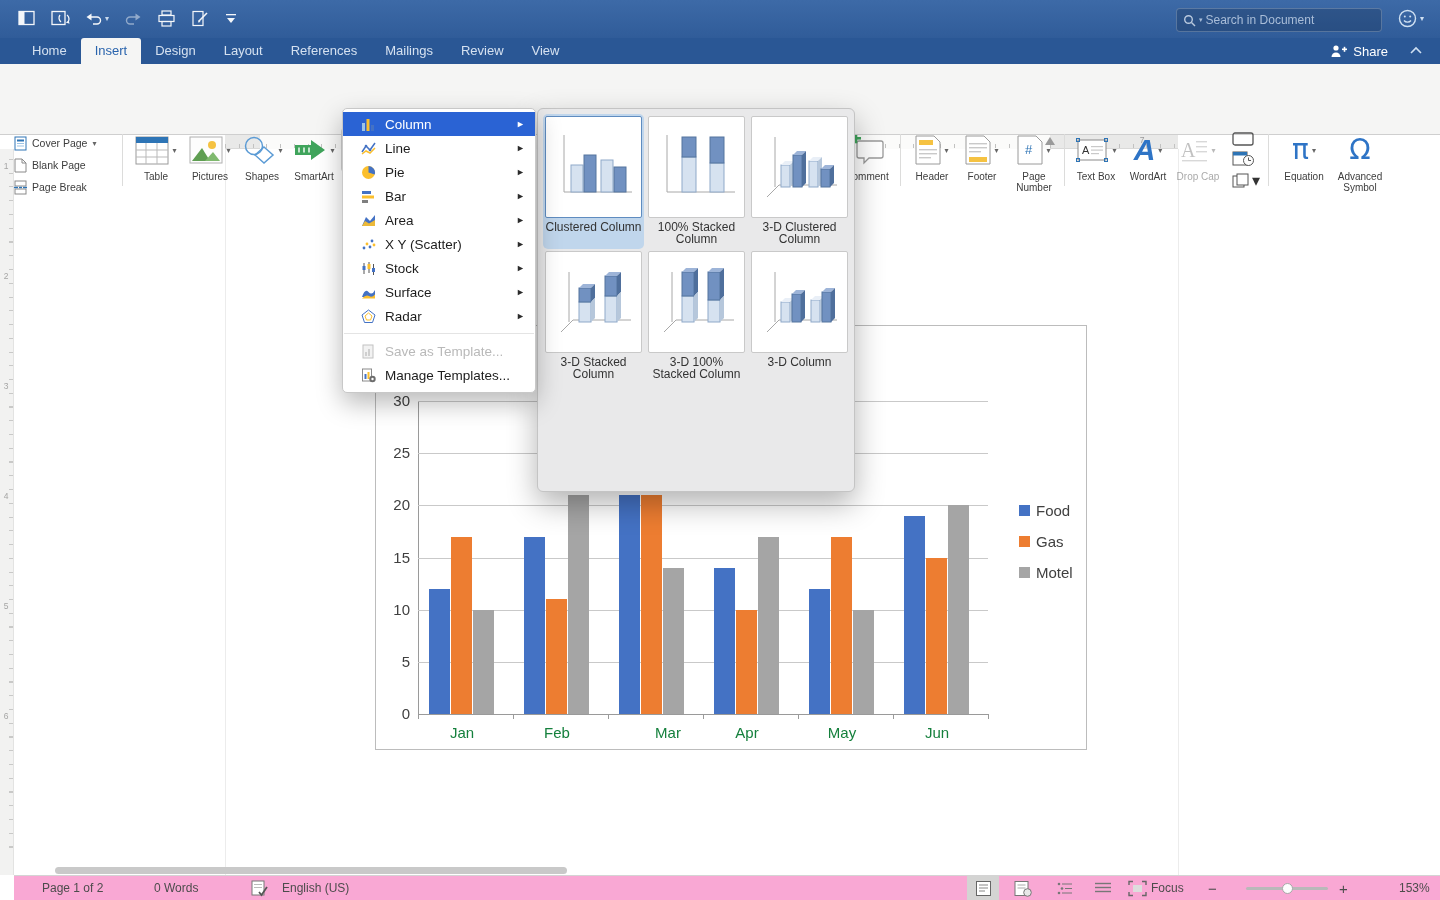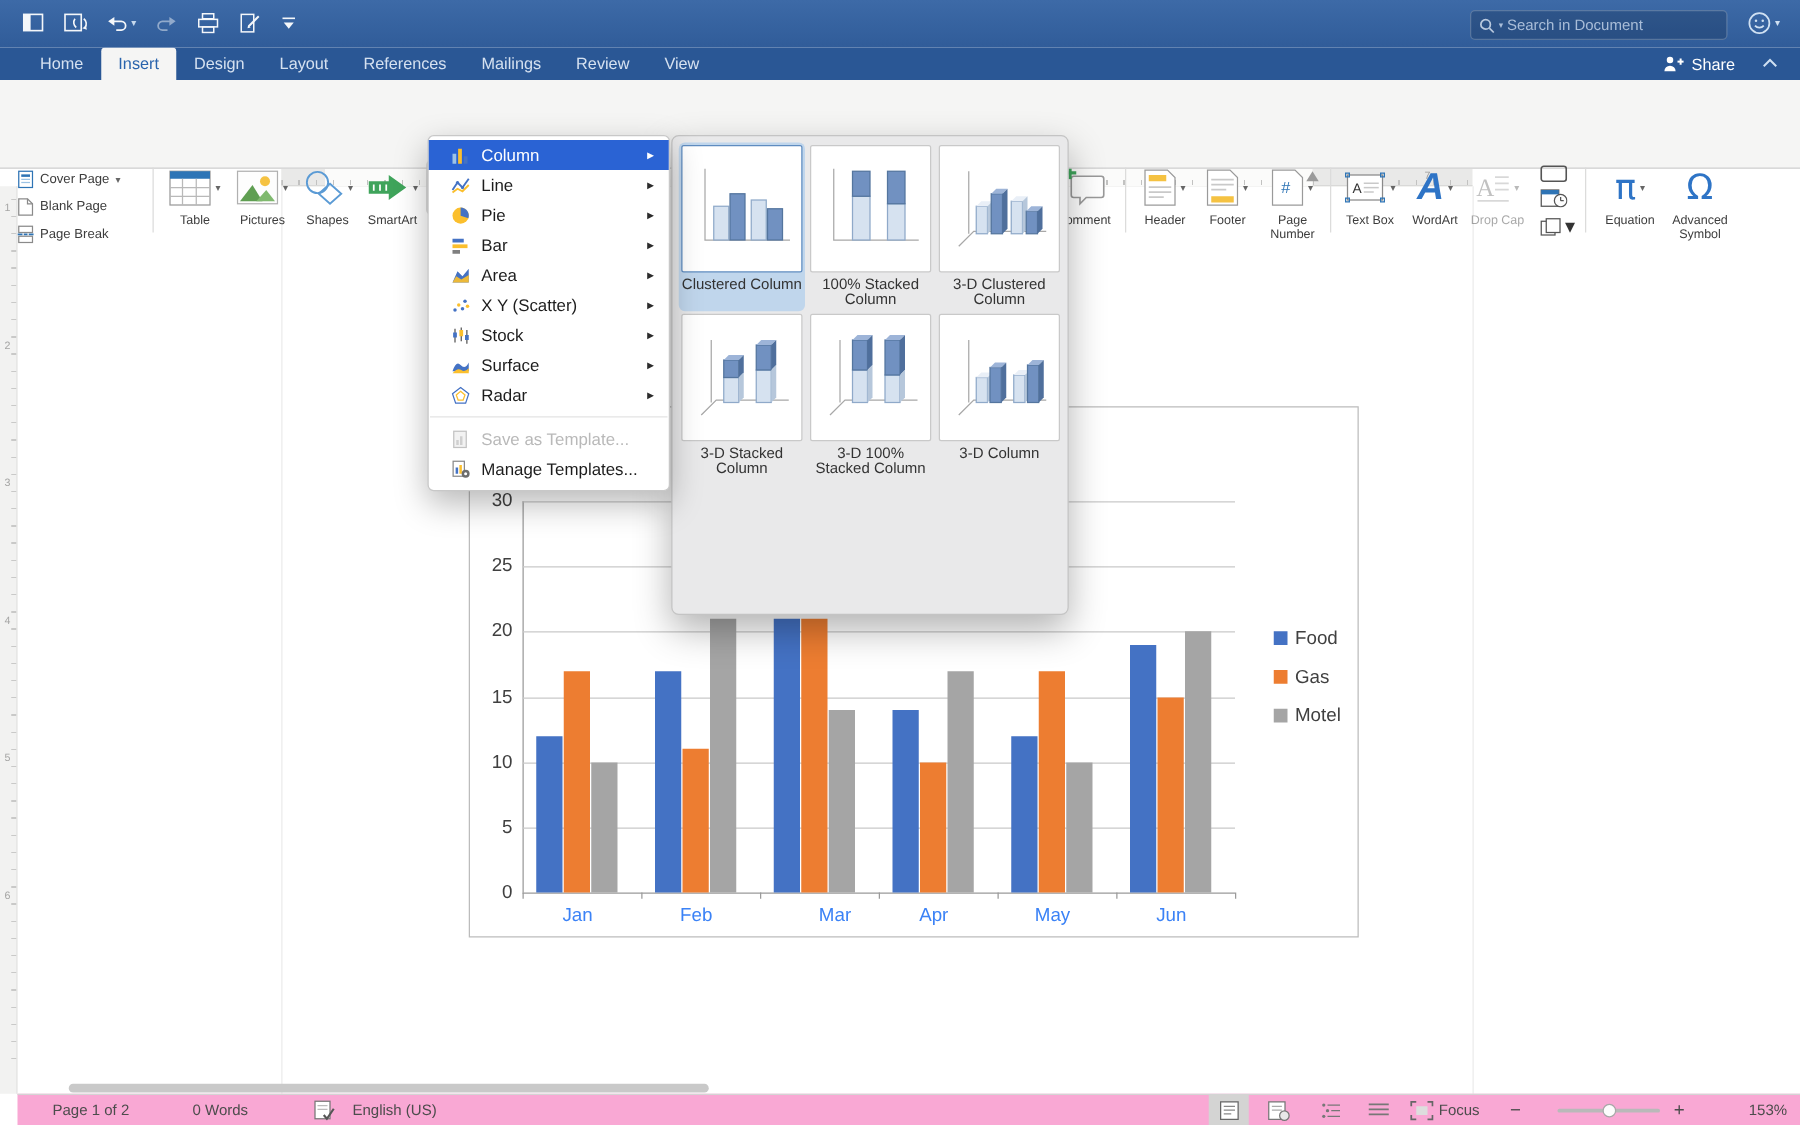--- a/index.html
+++ b/index.html
@@ -50,21 +50,21 @@
 .page-edge{position:absolute;top:0;width:1px;height:726px;background:#ececec}
 #hscroll{position:absolute;left:55px;top:718px;width:512px;height:7px;background:#c9c9c9;border-radius:4px}
 
 #chart-frame{position:absolute;left:375px;top:325px;width:712px;height:425px;background:#fff;border:1px solid #bcbcbc;z-index:5}
 #chart-plot{position:absolute;left:0;top:0;width:710px;height:423px}
 .gl{position:absolute;left:42px;width:570px;height:1px;background:#c9c9c9}
 .gl0{background:#9a9a9a}
 .vax{position:absolute;left:42px;top:75px;width:1px;height:313px;background:#9a9a9a}
 .yl{position:absolute;left:0;width:34px;text-align:right;font-size:15px;color:#404040;height:18px}
 .xt{position:absolute;top:388px;width:1px;height:5px;background:#9a9a9a}
-.xl{position:absolute;top:398px;width:80px;text-align:center;font-size:15px;color:#3b82f6}
+.xl{position:absolute;top:398px;width:80px;text-align:center;font-size:15px;color:#15803d}
 .bar{position:absolute;width:21px}
 .lg{position:absolute;left:643px;display:flex;align-items:center;gap:6px;font-size:15px;color:#404040}
 .sw{width:11px;height:11px;display:inline-block}
 
 #chart-menu{position:absolute;left:342px;top:108px;width:194px;background:#fff;border:1px solid #c8c8c8;border-radius:5px;box-shadow:0 10px 26px rgba(0,0,0,.28);padding:3px 0 5px;z-index:41}
 .mi{height:24px;display:flex;align-items:center;padding:0 10px 0 17px;font-size:13.5px;color:#1d1d1d}
 .mi .mic{width:16px;height:16px;margin-right:9px;display:flex;align-items:center;justify-content:center}
 .mi .mil{flex:1}
 .mi .mia{font-size:9px;color:#2b2b2b}
 .mi.sel{background:#2a63d4;color:#fff}

